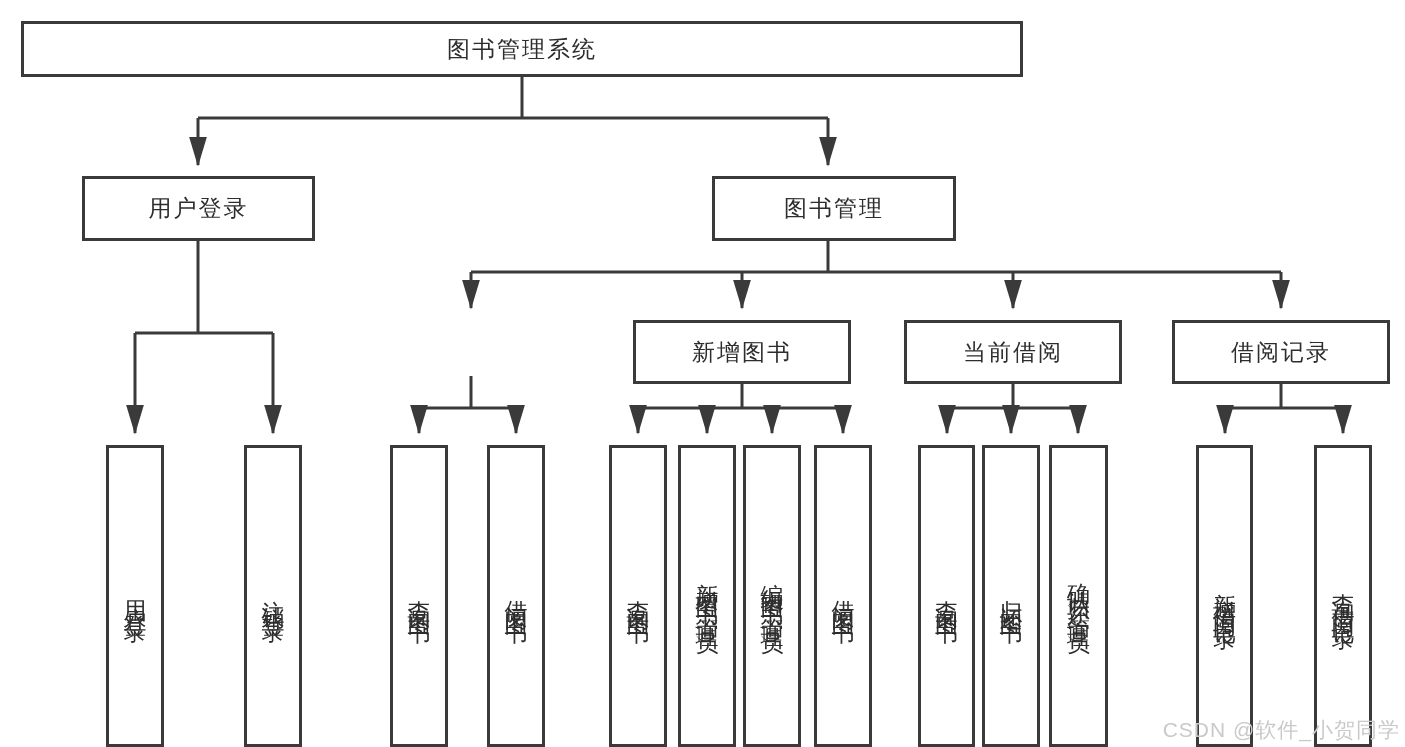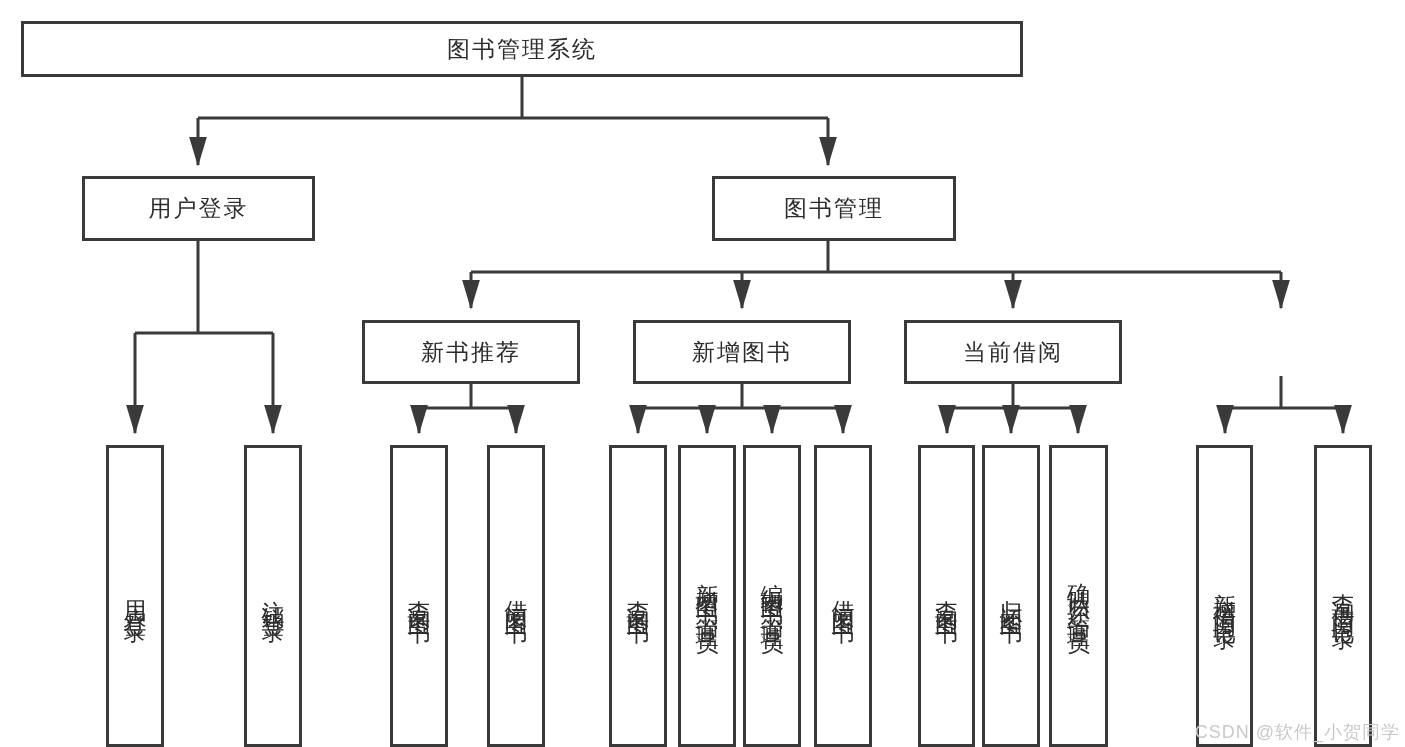--- a/index.html
+++ b/index.html
@@ -35,21 +35,21 @@
     font-size: 23px; letter-spacing: 7px; line-height: 1;
   }
   .a1 { left: 106px; }  .a2 { left: 244px; }
   .b1 { left: 390px; }  .b2 { left: 487px; }
   .c1 { left: 609px; }  .c2 { left: 678px; }  .c3 { left: 743px; }  .c4 { left: 814px; }
   .d1 { left: 918px; width: 57px; }  .d2 { left: 982px; }  .d3 { left: 1049px; width: 59px; }
   .e1 { left: 1196px; width: 57px; } .e2 { left: 1314px; }
 
   .watermark {
     position: absolute; right: 5px; bottom: 3px; z-index: 10;
-    color: #c9c9c9; font-size: 18px; letter-spacing: 1px; white-space: nowrap;
+    color: #c9c9c9; font-size: 21px; letter-spacing: 1px; white-space: nowrap;
   }
 </style>
 </head>
 <body>
 
 <div class="canvas">
 
   <svg class="connectors" width="1405" height="747" viewBox="0 0 1405 747">
     <defs>
       <marker id="arrow" viewBox="0 0 10 6" refX="9.5" refY="3" markerWidth="10" markerHeight="6" orient="auto">
@@ -95,28 +95,28 @@
     <span>图书管理系统</span>
   </div>
 
   <div class="box h lvl2a">
     <span>用户登录</span>
   </div>
   <div class="box h lvl2b">
     <span>图书管理</span>
   </div>
 
-  <div class="box h lvl3 nb">
-    <span>新书推荐</span>
-  </div>
   <div class="box h lvl3 bb">
     <span>新增图书</span>
   </div>
   <div class="box h lvl3 cb">
     <span>当前借阅</span>
+  </div>
+  <div class="box h lvl3 br">
+    <span>借阅记录</span>
   </div>
 
   <div class="box v a1">
     <span>用户登录</span>
   </div>
   <div class="box v a2">
     <span>注销登录</span>
   </div>
 
   <div class="box v b1">

